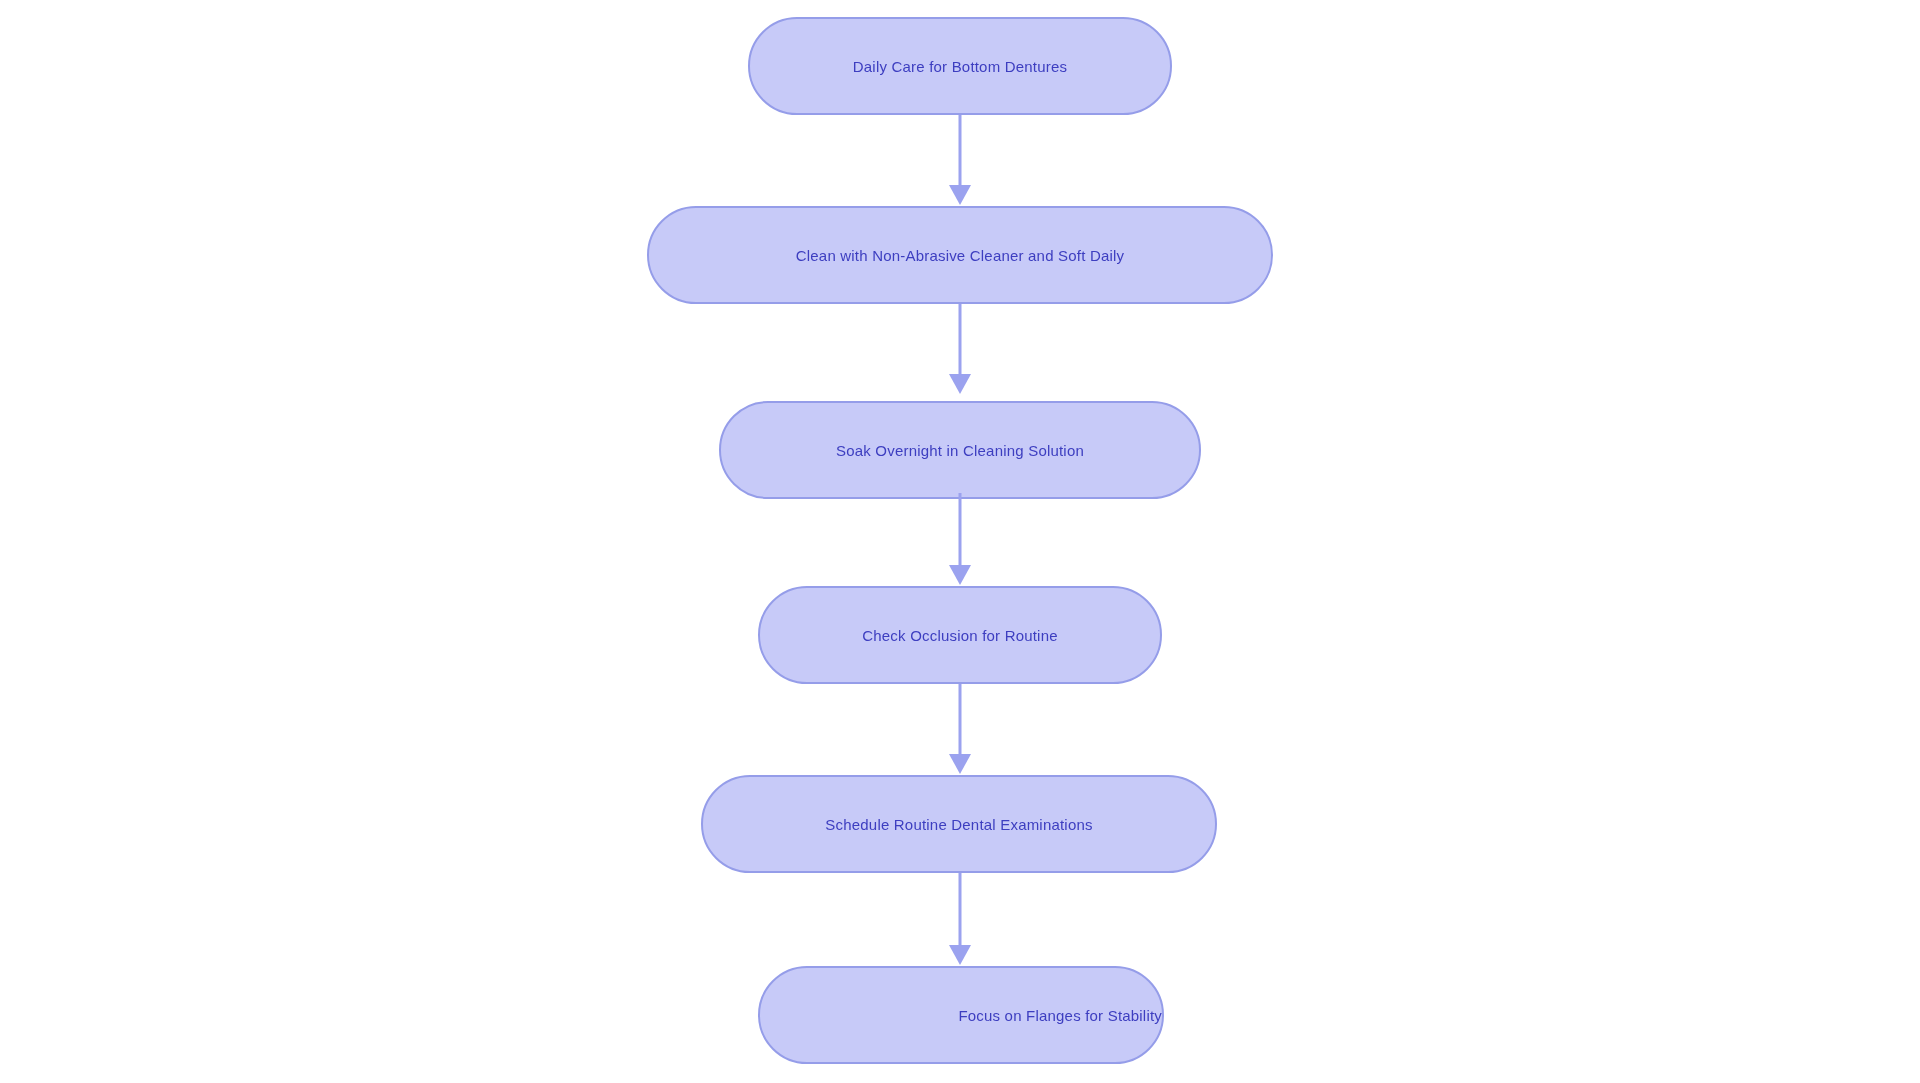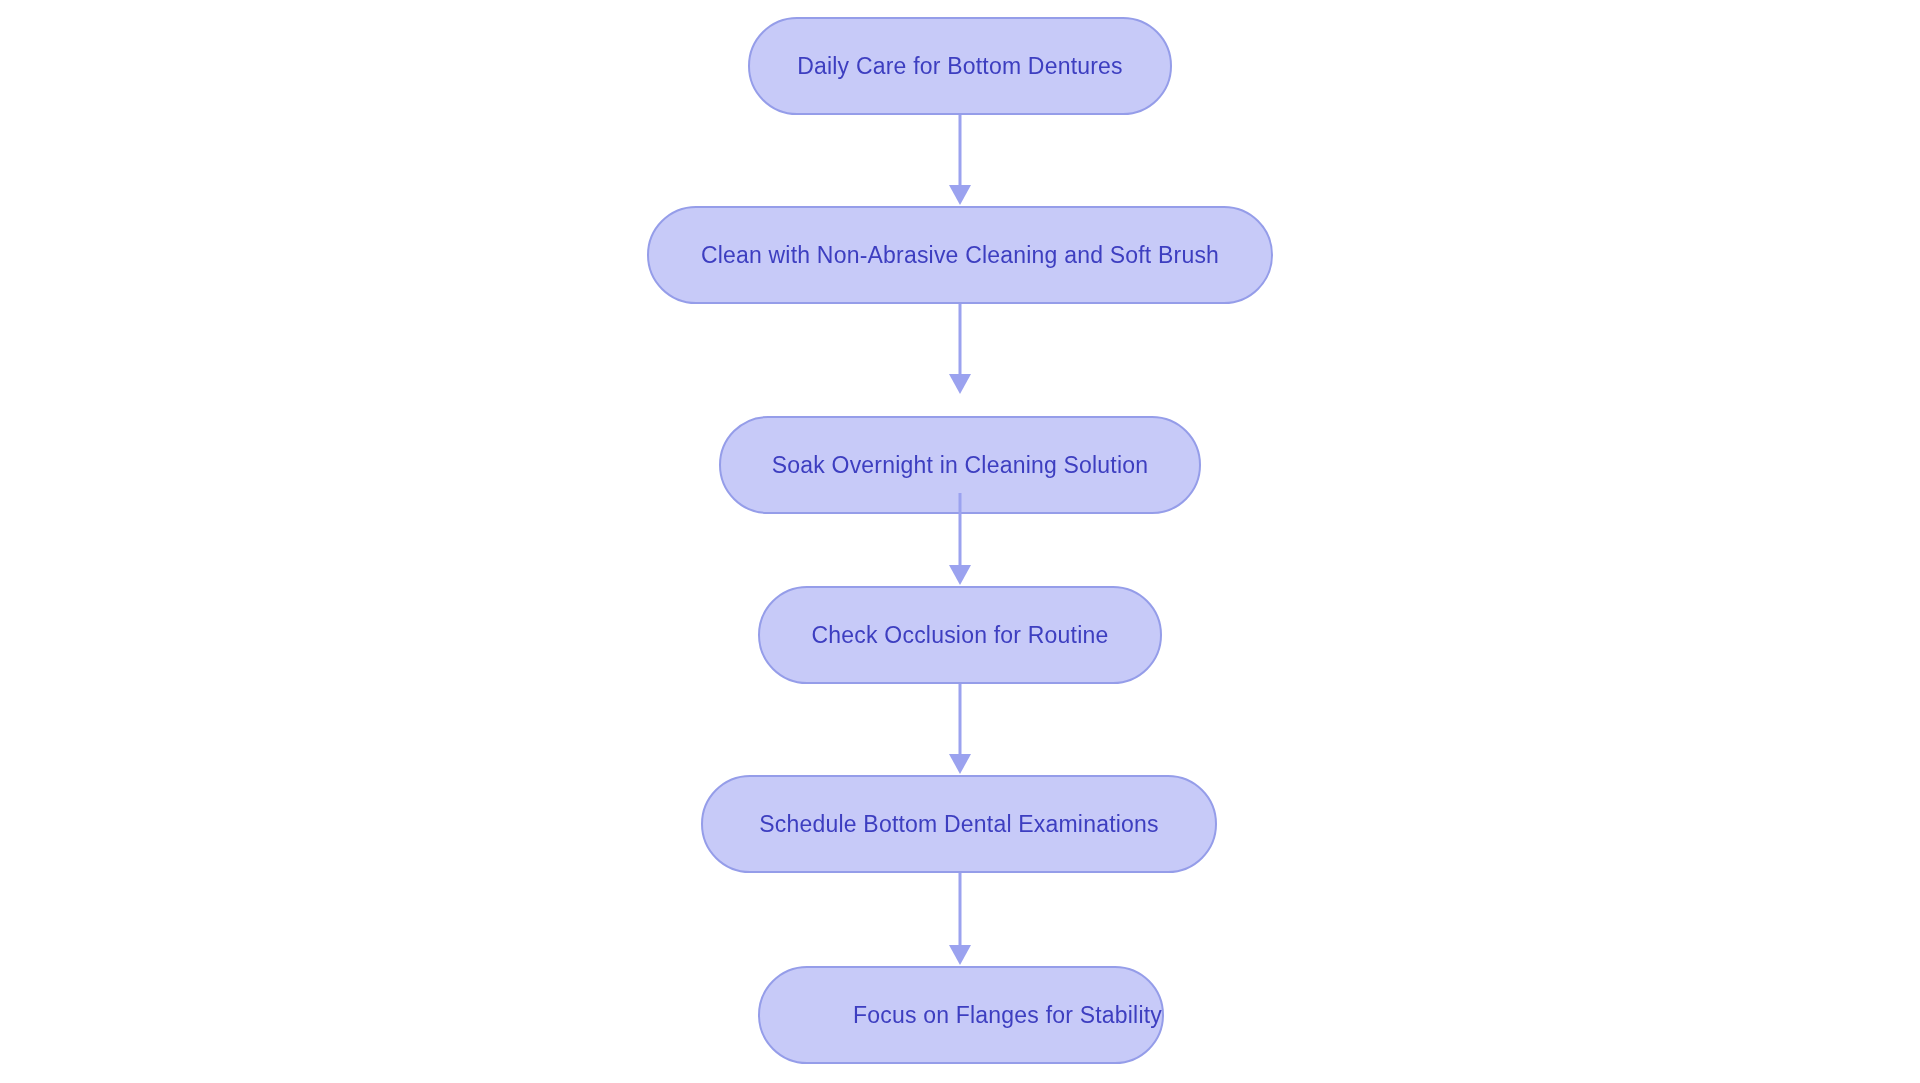--- a/index.html
+++ b/index.html
@@ -24,21 +24,21 @@
     height: 98px;
     background: var(--node-fill, #c7caf8);
     border: 2px solid var(--node-border, #959de9);
     border-radius: 49px;
     display: flex;
     align-items: center;
     justify-content: center;
   }
   .node .label {
     color: var(--node-text, #3d3ec0);
-    font-size: 23px;
+    font-size: 15px;
     font-weight: 500;
     letter-spacing: 0.2px;
     white-space: nowrap;
   }
   .arrow {
     position: absolute;
     width: 22px;
     left: 949px;
   }
   .arrow .line {
@@ -56,21 +56,21 @@
     left: 0;
     width: 0;
     height: 0;
     border-left: 11px solid transparent;
     border-right: 11px solid transparent;
     border-top: 20px solid var(--arrow, #9ba2ef);
   }
   
   .n0 { left: 748px; top: 17px;  width: 424px; }
   .n1 { left: 647px; top: 206px; width: 626px; }
-  .n2 { left: 719px; top: 416px; width: 482px; }
+  .n2 { left: 719px; top: 401px; width: 482px; }
   .n3 { left: 758px; top: 586px; width: 404px; }
   .n4 { left: 701px; top: 775px; width: 516px; }
   .n5 { left: 758px; top: 966px; width: 406px; justify-content: flex-end; }
   
   .a0 { top: 115px; height: 90px; }
   .a1 { top: 304px; height: 90px; }
   .a2 { top: 493px; height: 92px; }
   .a3 { top: 684px; height: 90px; }
   .a4 { top: 873px; height: 92px; }
 </style>
@@ -82,21 +82,21 @@
   <div class="node n0">
     <span class="label">Daily Care for Bottom Dentures</span>
   </div>
 
   <div class="arrow a0">
     <div class="line"></div>
     <div class="head"></div>
   </div>
 
   <div class="node n1">
-    <span class="label">Clean with Non-Abrasive Cleaning and Soft Brush</span>
+    <span class="label">Clean with Non-Abrasive Cleaner and Soft Daily</span>
   </div>
 
   <div class="arrow a1">
     <div class="line"></div>
     <div class="head"></div>
   </div>
 
   <div class="node n2">
     <span class="label">Soak Overnight in Cleaning Solution</span>
   </div>
@@ -109,21 +109,21 @@
   <div class="node n3">
     <span class="label">Check Occlusion for Routine</span>
   </div>
 
   <div class="arrow a3">
     <div class="line"></div>
     <div class="head"></div>
   </div>
 
   <div class="node n4">
-    <span class="label">Schedule Bottom Dental Examinations</span>
+    <span class="label">Schedule Routine Dental Examinations</span>
   </div>
 
   <div class="arrow a4">
     <div class="line"></div>
     <div class="head"></div>
   </div>
 
   <div class="node n5">
     <span class="label">Focus on Flanges for Stability</span>
   </div>

